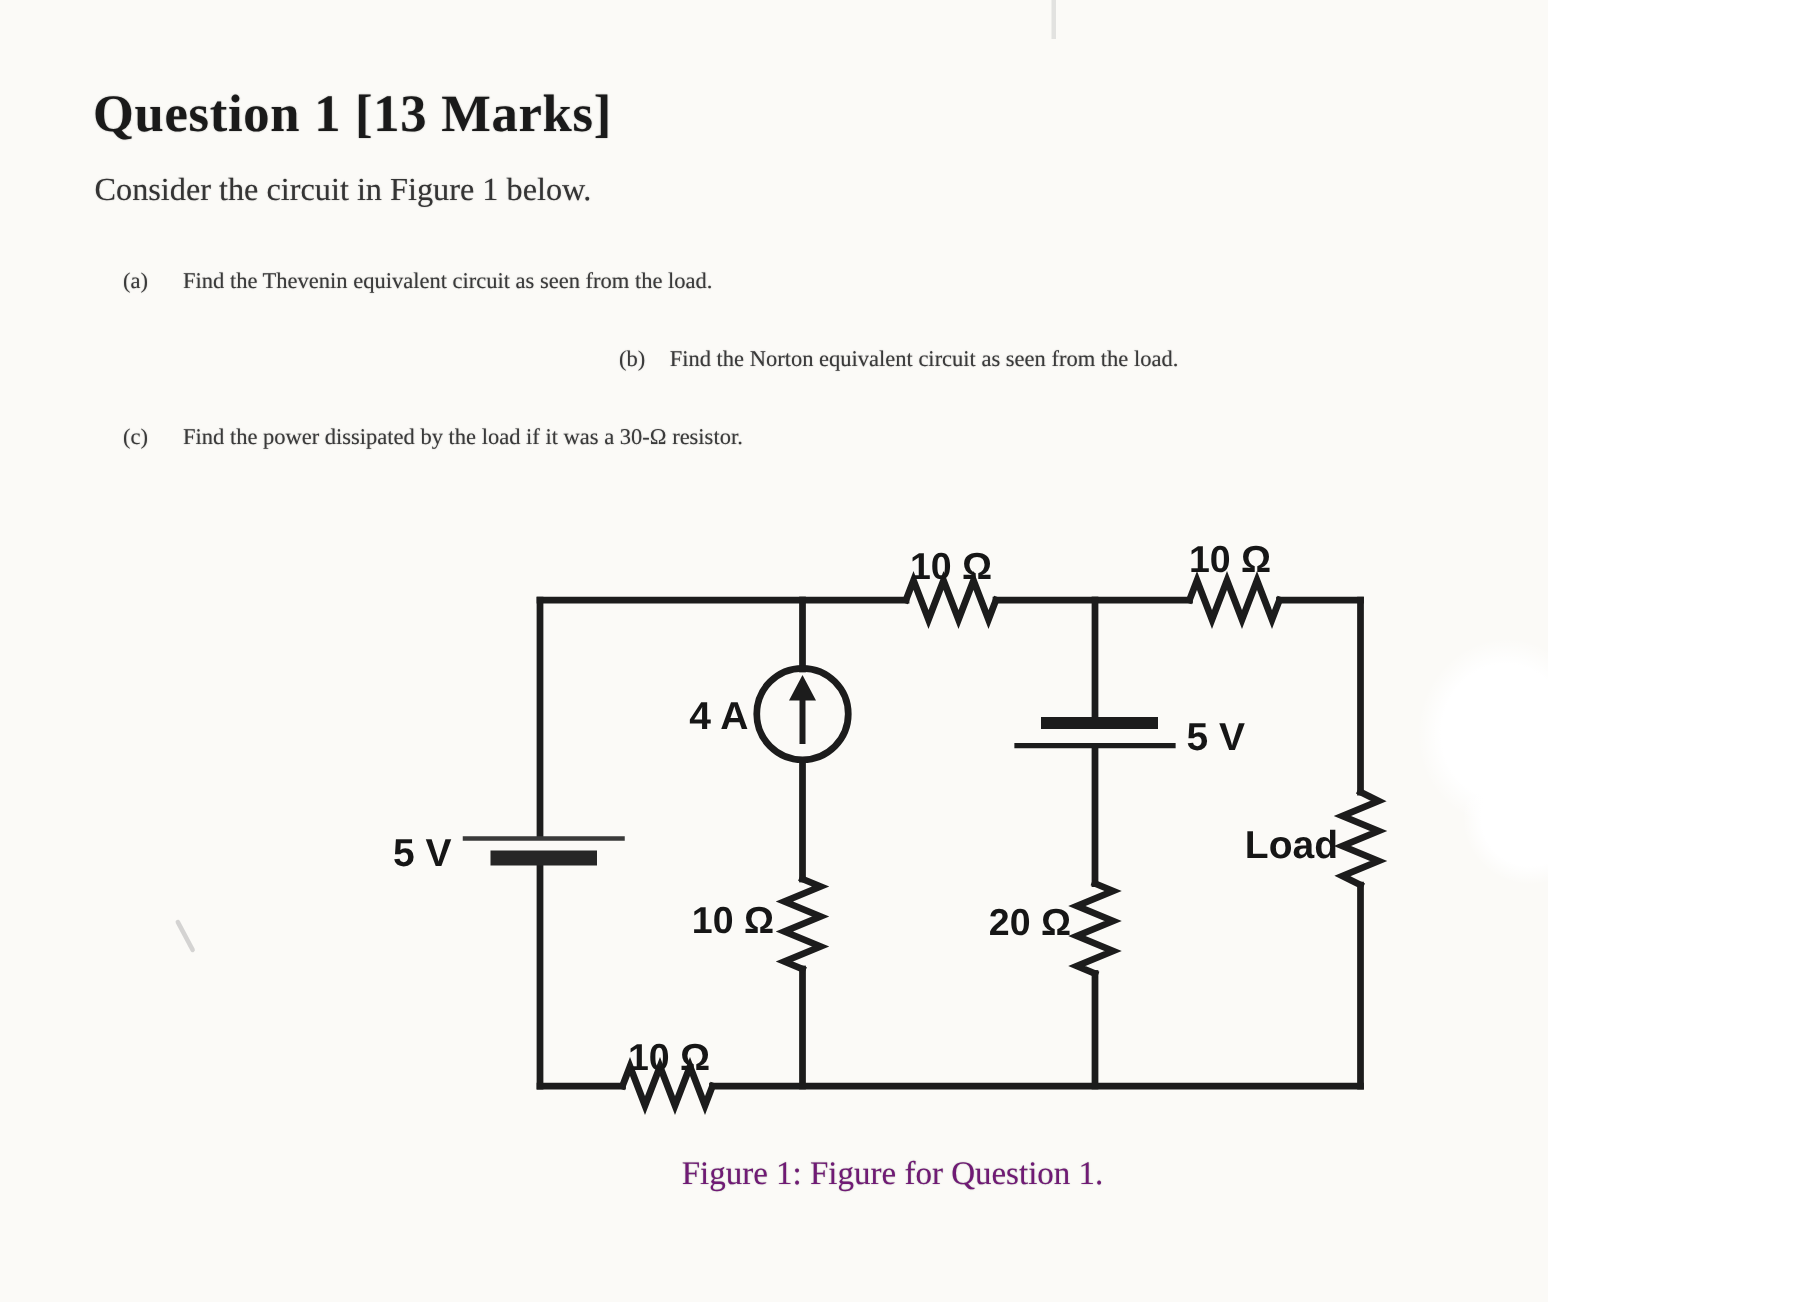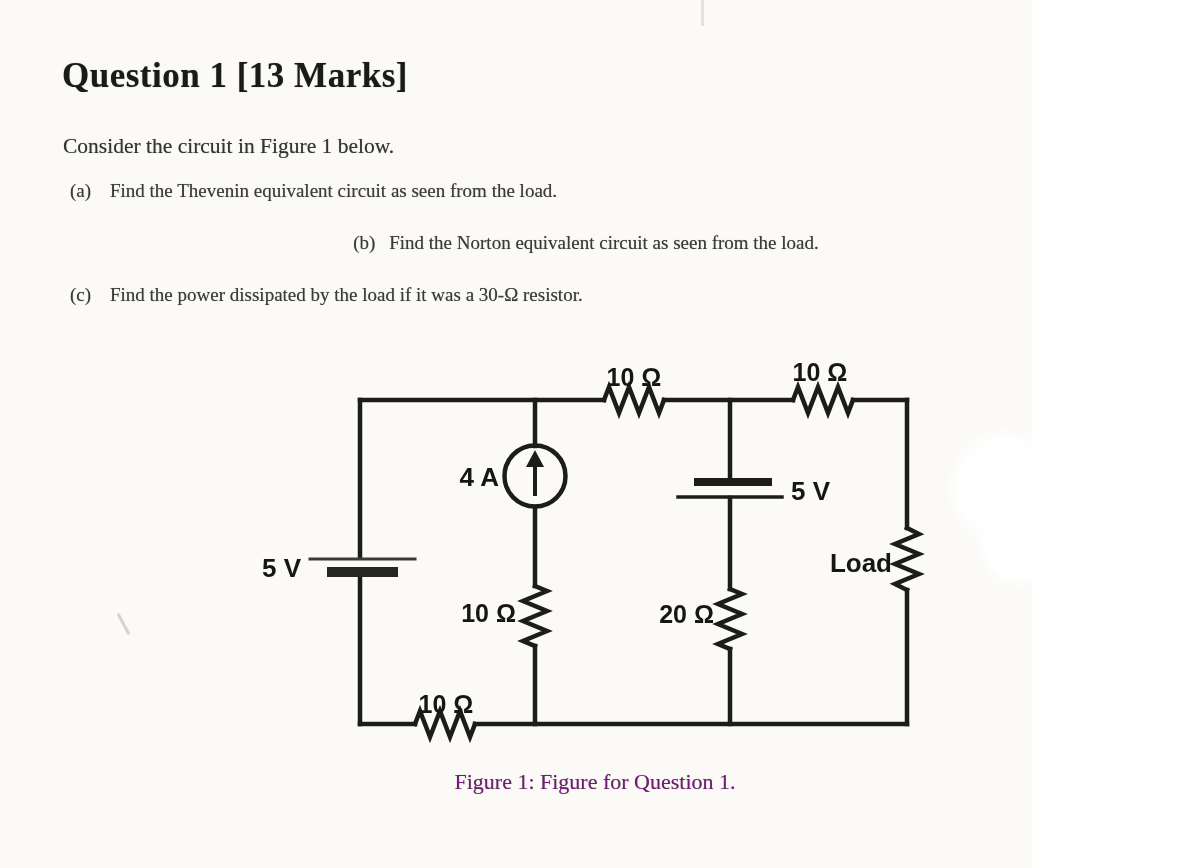--- a/index.html
+++ b/index.html
@@ -11,27 +11,27 @@
     font-family:"Liberation Serif", serif;
   }
   
   .title{
     position:absolute;left:62px;top:56px;margin:0;
     font-size:35px;font-weight:bold;color:#1a1a1a;
     letter-spacing:0.5px;
     text-shadow:0 0 1px rgba(30,30,30,.45);
   }
   .intro{
-    position:absolute;left:63px;top:134px;margin:0;
+    position:absolute;left:63px;top:114px;margin:0;
     font-size:21.5px;color:#343434;
     text-shadow:0 0 0.8px rgba(40,40,40,.5);
   }
   .item{
-    position:absolute;left:70px;width:1028px;
-    font-size:19px;color:#3a3a3a;
+    position:absolute;left:82px;width:1028px;
+    font-size:15px;color:#3a3a3a;
     text-shadow:0 0 0.8px rgba(40,40,40,.5);
     white-space:nowrap;
   }
   .item .ilabel{display:inline-block;min-width:30px;margin-right:10px;}
   .item .imarks{position:absolute;right:0;top:0;color:#2e2e2e;}
   .item-a{top:180px;}
   .item-b{top:232px;text-align:center;}
   .item-c{top:284px;}
   
   .circuit{position:absolute;left:0;top:0;}

